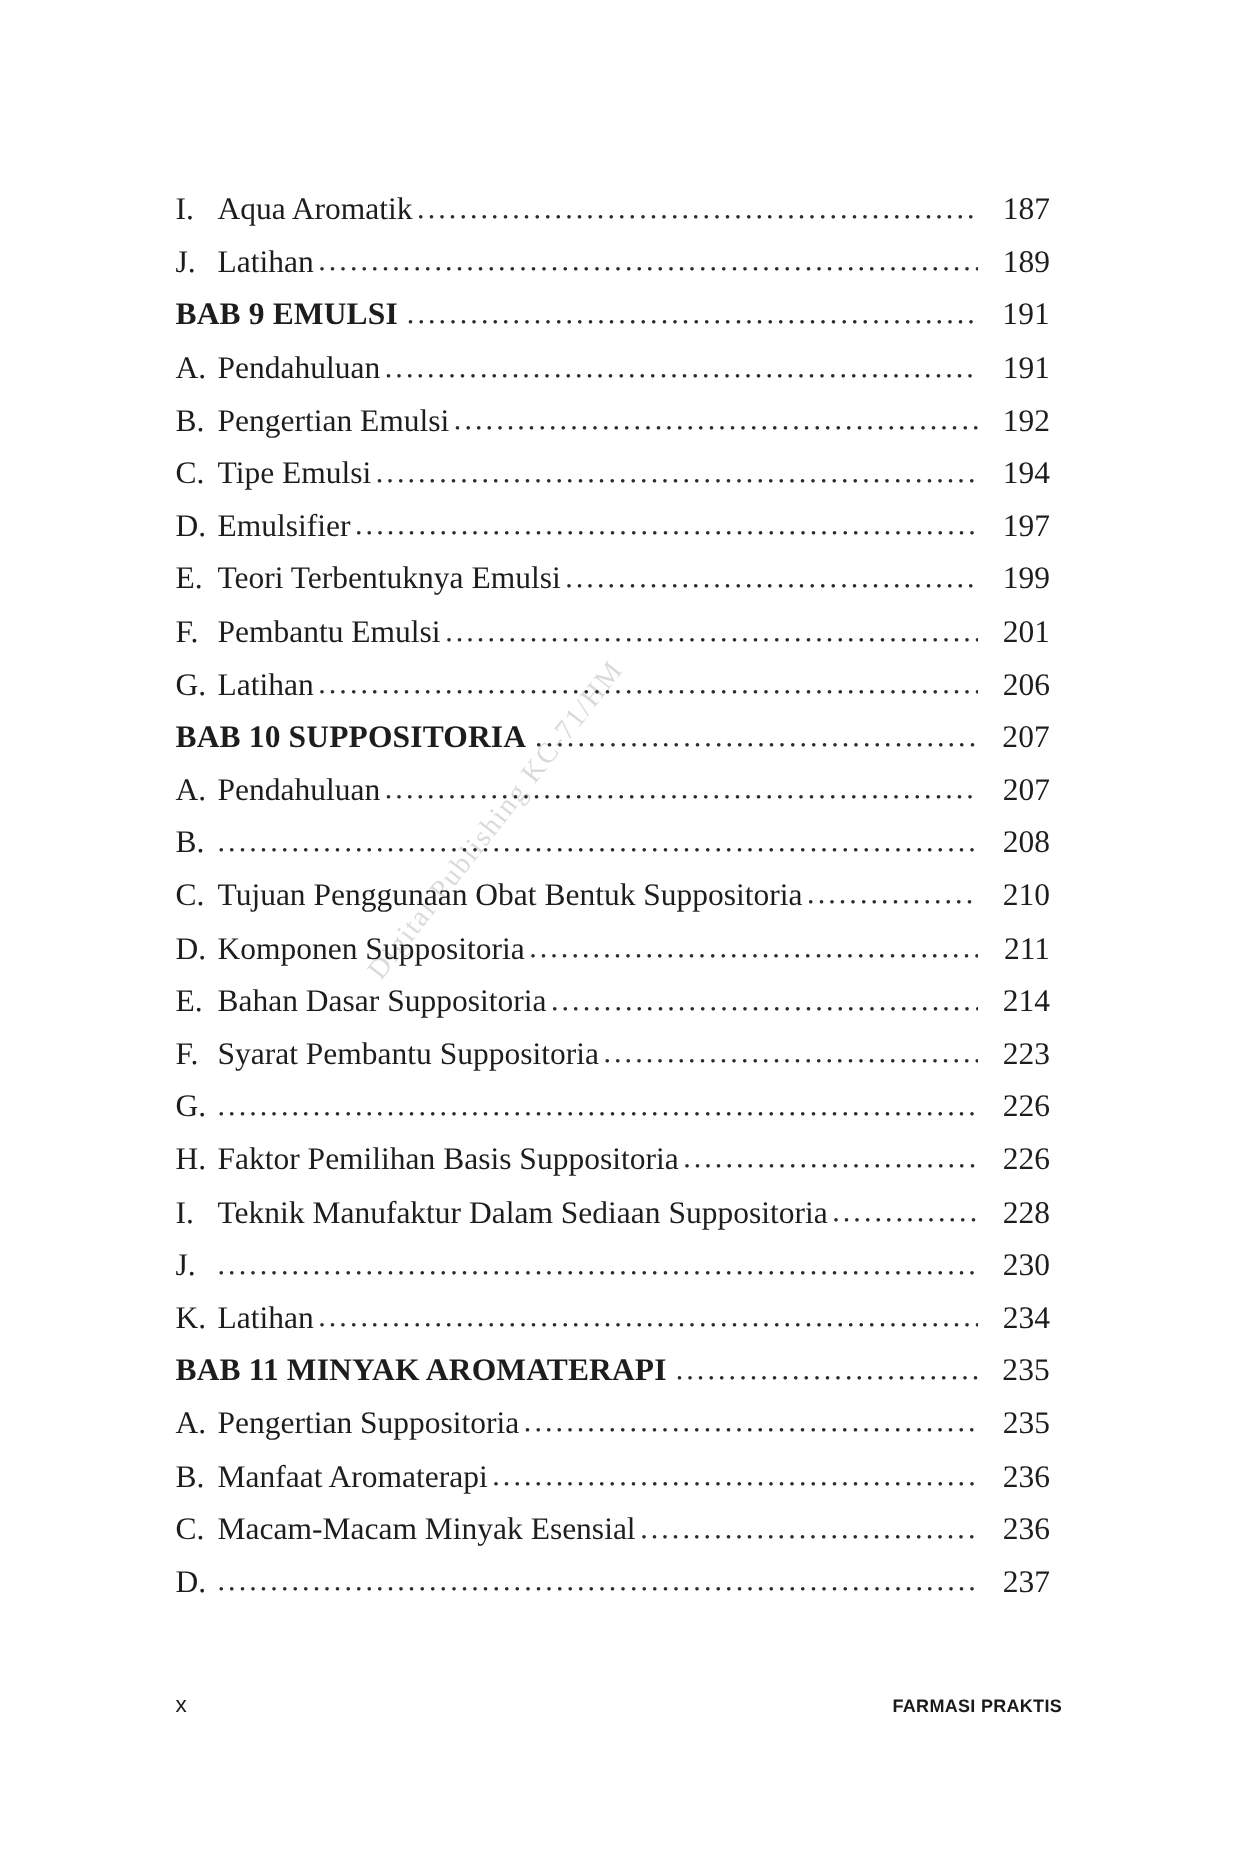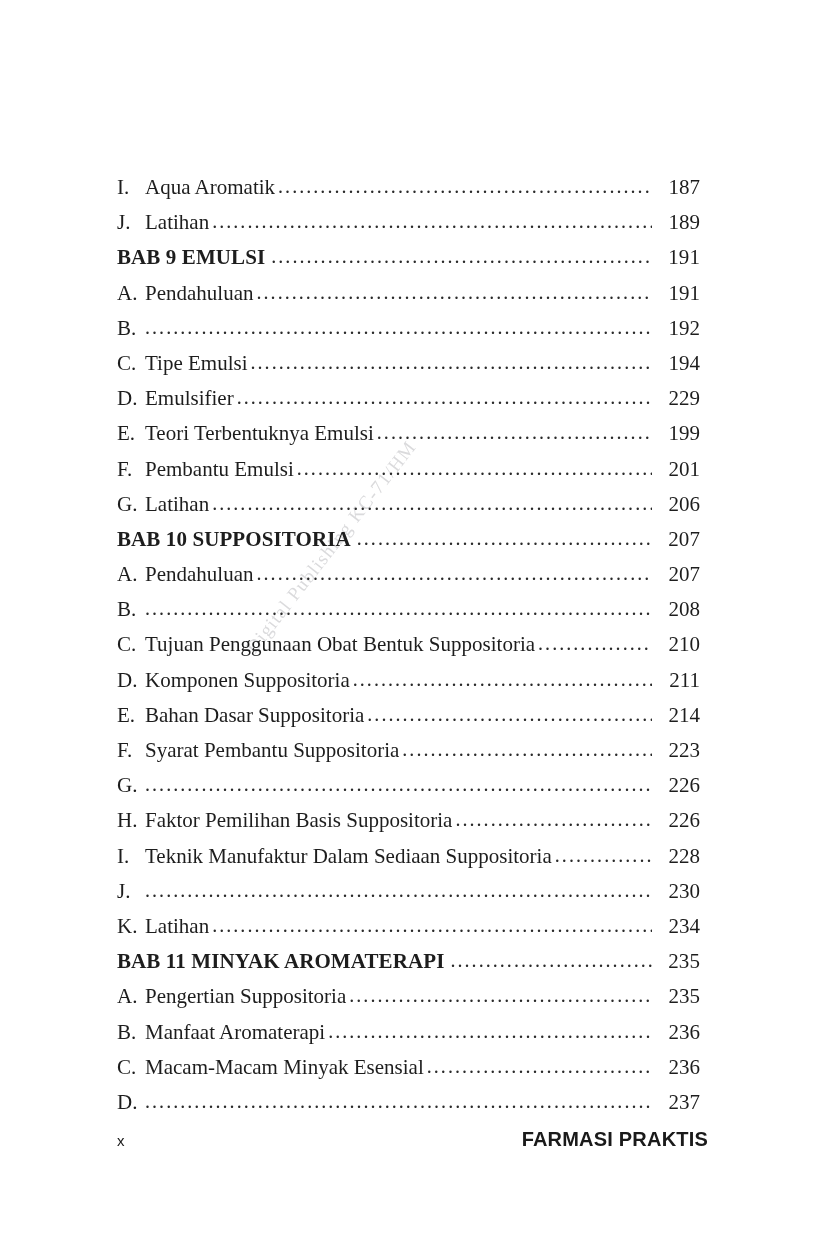--- a/index.html
+++ b/index.html
@@ -90,21 +90,20 @@
     margin: 0 2px 0 0;
     position: relative;
     top: -1px;
   }
   .toc-row .page {
     flex: 0 0 auto;
     width: 46px;
     text-align: right;
     white-space: nowrap;
     font-variant-numeric: lining-nums;
-    margin-top: 48px;
   }
 
   
   .toc-row.chapter {
     font-weight: bold;
     font-size: 21px;
     letter-spacing: 0.1px;
   }
   .toc-row.chapter .label {
     width: auto;
@@ -132,21 +131,21 @@
   }
   #page-footer .folio {
     font-family: "Liberation Sans", "DejaVu Sans", sans-serif;
     font-size: 15px;
     font-weight: normal;
     color: #1a1a1a;
     letter-spacing: 0.3px;
   }
   #page-footer .running-head {
     font-family: "Liberation Sans", "DejaVu Sans", sans-serif;
-    font-size: 20px;
+    font-size: 12px;
     font-weight: bold;
     color: #1a1a1a;
     letter-spacing: 0.2px;
     text-align: center;
   }
 </style>
 </head>
 <body>
 
 <div id="watermark">
@@ -174,34 +173,35 @@
         <span class="page">191</span>
       </div>
       <div class="toc-row">
         <span class="label">A.</span>
         <span class="title">Pendahuluan</span>
         <span class="leader">...........................................................................................................</span>
         <span class="page">191</span>
       </div>
       <div class="toc-row">
         <span class="label">B.</span>
+        <span class="title">Pengertian Emulsi</span>
         <span class="leader">...........................................................................................................</span>
         <span class="page">192</span>
       </div>
       <div class="toc-row">
         <span class="label">C.</span>
         <span class="title">Tipe Emulsi</span>
         <span class="leader">...........................................................................................................</span>
         <span class="page">194</span>
       </div>
       <div class="toc-row">
         <span class="label">D.</span>
         <span class="title">Emulsifier</span>
         <span class="leader">...........................................................................................................</span>
-        <span class="page">229</span>
+        <span class="page">197</span>
       </div>
       <div class="toc-row">
         <span class="label">E.</span>
         <span class="title">Teori Terbentuknya Emulsi</span>
         <span class="leader">...........................................................................................................</span>
         <span class="page">199</span>
       </div>
       <div class="toc-row">
         <span class="label">F.</span>
         <span class="title">Pembantu Emulsi</span>

